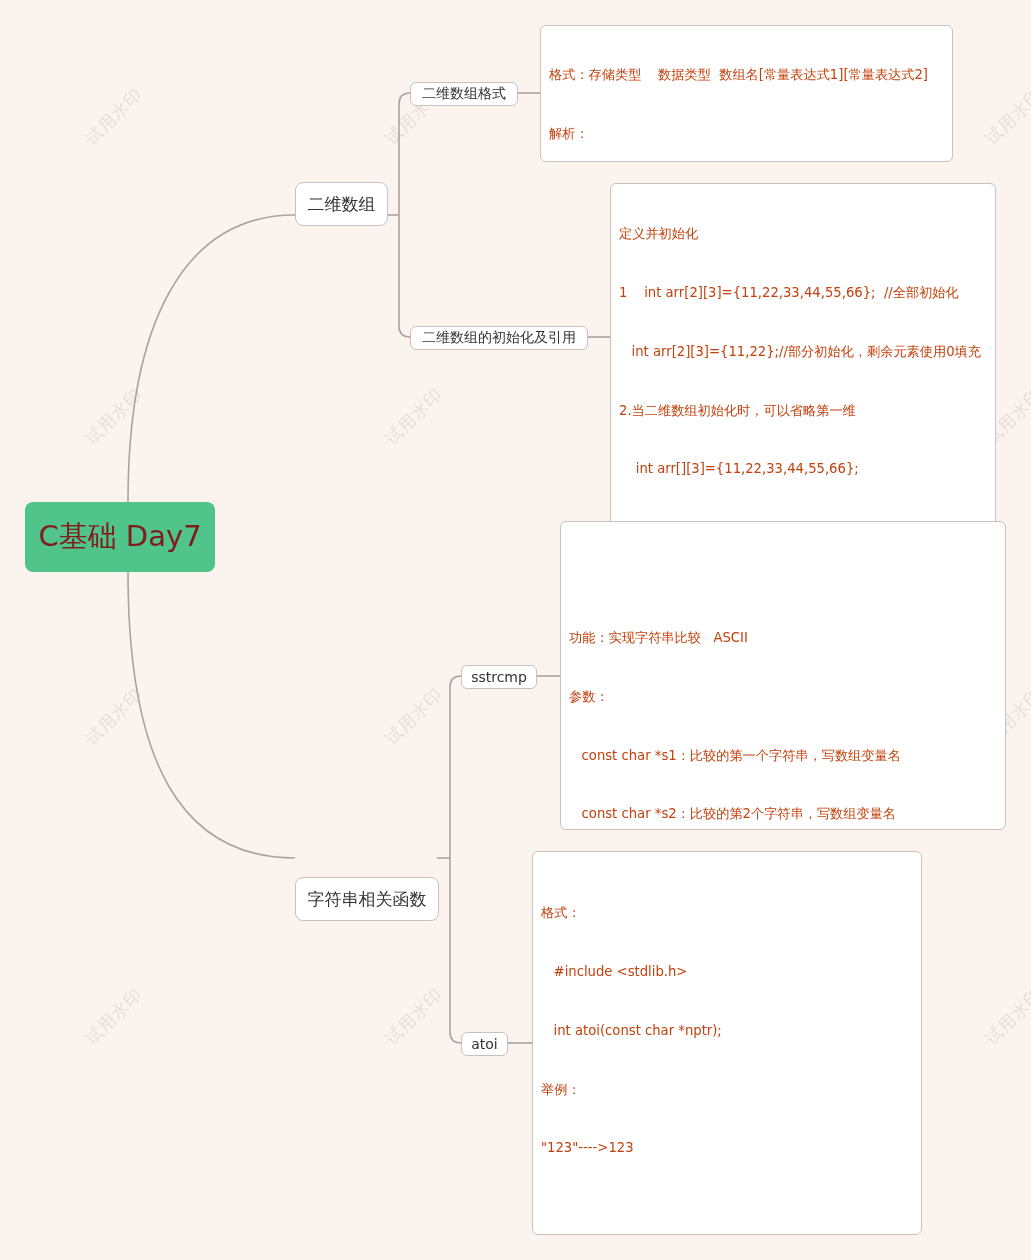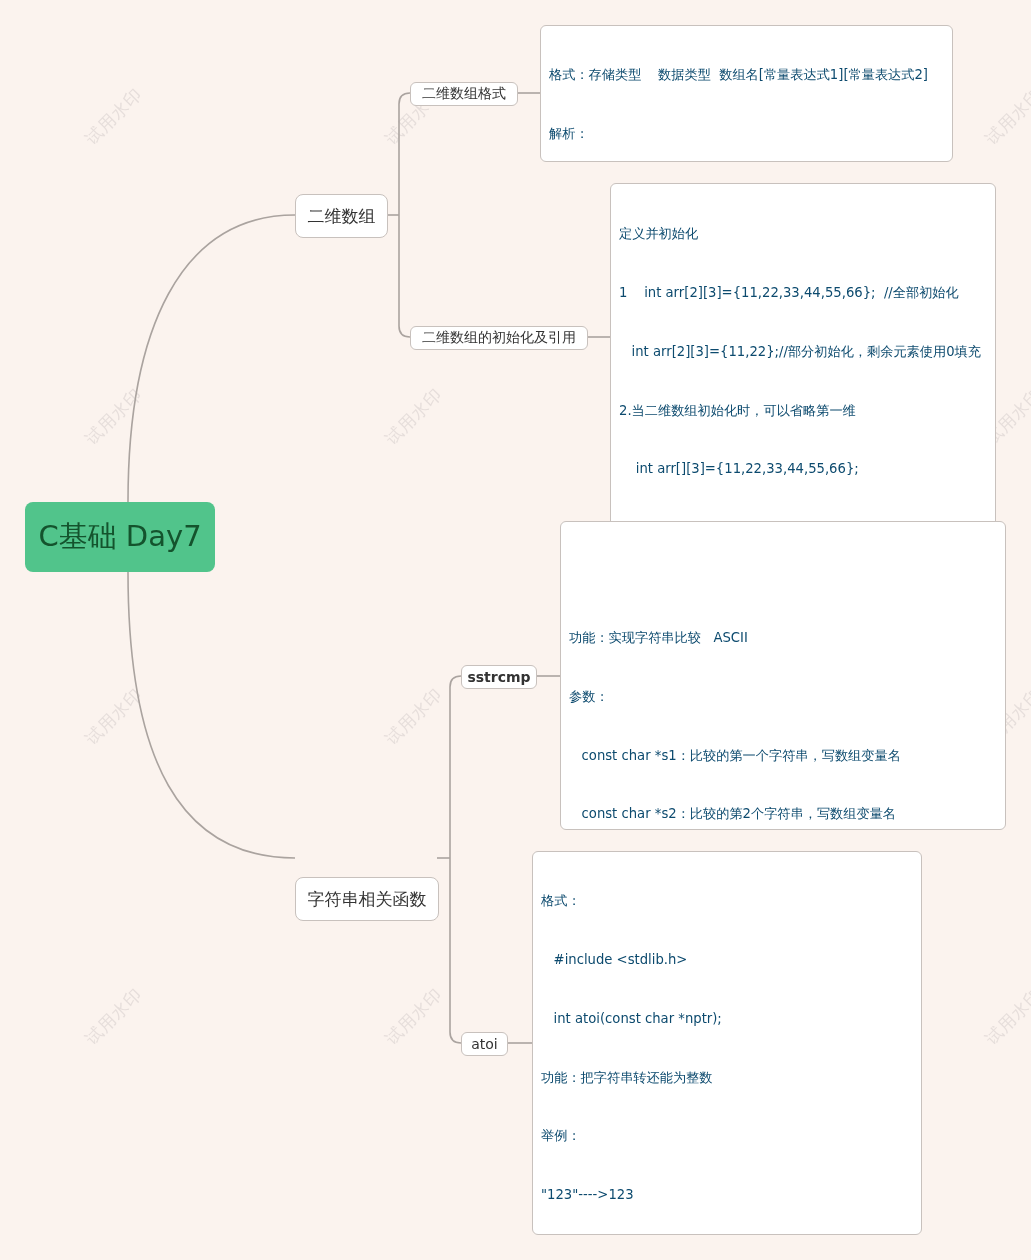--- a/index.html
+++ b/index.html
@@ -6,33 +6,33 @@
     body {
       width: 1031px; height: 1260px; position: relative; overflow: hidden;
       background: #fbf3ee;
       font-family: "DejaVu Sans", "Liberation Sans", sans-serif;
       color: #333333;
     }
     svg.connectors { position: absolute; left: 0; top: 0; width: 1031px; height: 1260px; pointer-events: none; }
     .wm { position: absolute; font-size: 17px; color: #e6dedb; transform: rotate(-45deg); transform-origin: center; white-space: nowrap; letter-spacing: 1px; }
     .root {
       position: absolute; left: 25px; top: 502px; width: 190px; height: 70px;
-      background: #51c48b; border-radius: 8px; color: #14532d;
+      background: #51c48b; border-radius: 8px; color: #7f1d1d;
       font-size: 29px; display: flex; align-items: center; justify-content: center;
     }
     .topic {
       position: absolute; background: #ffffff; border: 1px solid #c8c1bd; border-radius: 8px;
       display: flex; align-items: center; justify-content: center; color: #333333;
       white-space: nowrap;
     }
     .l1 { font-size: 17px; height: 42px; }
     .l2 { font-size: 14px; height: 22px; border-radius: 6px; }
     .note {
       position: absolute; background: #ffffff; border: 1px solid #c8c1bd; border-radius: 6px;
-      font-size: 13.2px; line-height: 19.6px; color: #0c4a6e; padding: 0 8px; box-sizing: border-box;
+      font-size: 13.2px; line-height: 19.6px; color: #c2410c; padding: 0 8px; box-sizing: border-box;
       overflow: hidden; white-space: pre;
     }
     .note .line { display: block; height: 19.6px; }
   </style>
 </head>
 <body>
 
 <div class="wm" style="left:78px;top:105px;">试用水印</div>
 <div class="wm" style="left:378px;top:105px;">试用水印</div>
 <div class="wm" style="left:978px;top:105px;">试用水印</div>
@@ -63,34 +63,34 @@
     <path d="M450 687 Q450 676 461 676"></path>
     <path d="M535 676 L560 676"></path>
     <path d="M506 1043 L532 1043"></path>
   </g>
 </svg>
 
 <div class="root">
   <span>C基础 Day7</span>
 </div>
 
-<div class="topic l1" style="left:295px;top:194px;width:91px;">
+<div class="topic l1" style="left:295px;top:182px;width:91px;">
   <span>二维数组</span>
 </div>
 <div class="topic l1" style="left:295px;top:877px;width:142px;">
   <span>字符串相关函数</span>
 </div>
 
 <div class="topic l2" style="left:410px;top:82px;width:106px;">
   <span>二维数组格式</span>
 </div>
 <div class="topic l2" style="left:410px;top:326px;width:176px;font-family:Liberation Serif, serif;">
   <span>二维数组的初始化及引用</span>
 </div>
-<div class="topic l2" style="left:461px;top:665px;width:74px;font-weight:bold;">
+<div class="topic l2" style="left:461px;top:665px;width:74px;">
   <span>sstrcmp</span>
 </div>
 <div class="topic l2" style="left:461px;top:1032px;width:45px;">
   <span>atoi</span>
 </div>
 
 <div class="note" style="left:540px;top:25px;width:413px;height:137px;padding-top:0;">
   <span class="line">格式：存储类型    数据类型  数组名[常量表达式1][常量表达式2]</span>
   <span class="line">解析：</span>
   
@@ -130,25 +130,24 @@
   
   
   
   
   
   
   
   
 </div>
 
-<div class="note" style="left:532px;top:851px;width:390px;height:384px;padding-top:0;">
+<div class="note" style="left:532px;top:851px;width:390px;height:384px;padding-top:12px;">
   <span class="line">格式：</span>
   <span class="line">   #include &lt;stdlib.h&gt;</span>
   <span class="line">   int atoi(const char *nptr);</span>
-  <span class="line">功能：把字符串转还能为整数</span>
   <span class="line">举例：</span>
   <span class="line">"123"----&gt;123</span>
   
   
   
   
   
   
   
   

